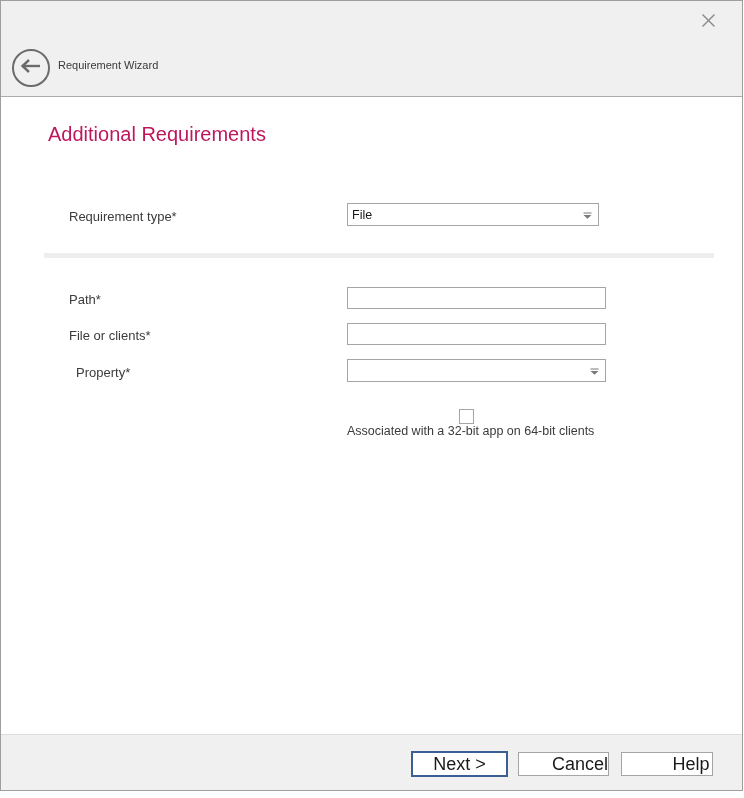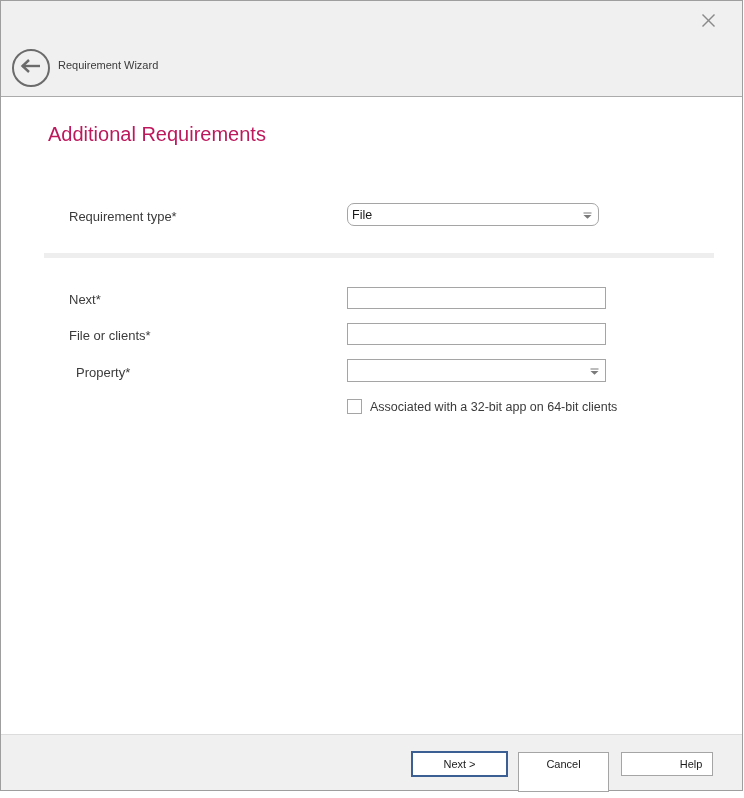--- a/index.html
+++ b/index.html
@@ -13,34 +13,34 @@
   .back-btn { position:absolute; left:11px; top:48px; width:38px; height:38px; border:2px solid #6b6b6b; border-radius:50%; background:transparent; display:flex; align-items:center; justify-content:center; }
   .header-title { position:absolute; left:57px; top:58px; font-size:11px; color:#3a3a3a; }
 
   
   .page-title { position:absolute; left:47px; top:122px; font-size:20px; color:#be185d; }
   .field-label { position:absolute; left:68px; font-size:13px; color:#3b3b3b; }
   .combo, .text-input { position:absolute; background:#ffffff; border:1px solid #a5a5a5; font-size:12.5px; color:#1a1a1a; }
   .combo { display:flex; align-items:center; padding:0 6px 0 4px; }
   .combo .combo-value { flex:1; }
   .text-input { padding:0 4px; outline:none; font-family:"Liberation Sans", sans-serif; }
-  .combo-1 { left:346px; top:202px; width:252px; height:23px;border-radius:7px; }
+  .combo-1 { left:346px; top:202px; width:252px; height:23px; }
   .divider { position:absolute; left:43px; top:252px; width:670px; height:5px; background:#eeeeee; }
   .input-path { left:346px; top:286px; width:259px; height:22px; }
   .input-file { left:346px; top:322px; width:259px; height:22px; }
   .combo-2 { left:346px; top:358px; width:259px; height:23px; }
-  .checkbox-row { position:absolute; left:346px; top:398px; display:flex; align-items:center; }
+  .checkbox-row { position:absolute; left:346px; top:408px; display:flex; align-items:center;flex-direction:column; }
   .checkbox { width:15px; height:15px; border:1px solid #a5a5a5; background:#fff; margin-right:8px; flex:0 0 auto; }
   .checkbox-label { font-size:12.5px; color:#3b3b3b; white-space:nowrap; }
 
   
   .footer { position:absolute; left:0; top:733px; width:100%; height:56px; background:#f0f0f0; border-top:1px solid #dcdcdc; }
-  .btn { position:absolute; background:#ffffff; font-size:11px; color:#1a1a1a; text-align:center; font-family:"Liberation Sans", sans-serif; cursor:default; }
+  .btn { position:absolute; background:#ffffff; font-size:18px; color:#1a1a1a; text-align:center; font-family:"Liberation Sans", sans-serif; cursor:default; }
   .btn-next { left:410px; top:16px; width:97px; height:26px; border:2px solid #3b5e93; line-height:22px; }
-  .btn-cancel { left:517px; top:17px; width:91px; height:40px; border:1px solid #a5a5a5; line-height:22px; }
+  .btn-cancel { left:517px; top:17px; width:91px; height:24px; border:1px solid #a5a5a5; line-height:22px;text-align:right; }
   .btn-help { left:620px; top:17px; width:92px; height:24px; border:1px solid #a5a5a5; line-height:22px;padding-left:48px; }
 
   .lbl-req { top:208px; }
   .lbl-path { top:291px; }
   .lbl-file { top:327px; }
   .lbl-prop { top:364px;margin-left:7px; }
 </style>
 </head>
 <body>
 
@@ -73,21 +73,21 @@
       <span>
         <svg width="9" height="7" viewBox="0 0 9 7">
           <rect x="0.5" y="0.5" width="8" height="1" fill="#7a7a7a"></rect>
           <path d="M0.5 3 L8.5 3 L4.5 6.8 Z" fill="#7a7a7a"></path>
         </svg>
       </span>
     </div>
 
     <div class="divider"></div>
 
-    <div class="field-label lbl-path">Next*</div>
+    <div class="field-label lbl-path">Path*</div>
     <input class="text-input input-path" type="text" value="" style="">
 
     <div class="field-label lbl-file">File or clients*</div>
     <input class="text-input input-file" type="text" value="" style="">
 
     <div class="field-label lbl-prop">Property*</div>
     <div class="combo combo-2">
       <span class="combo-value"></span>
       <span>
         <svg width="9" height="7" viewBox="0 0 9 7">

